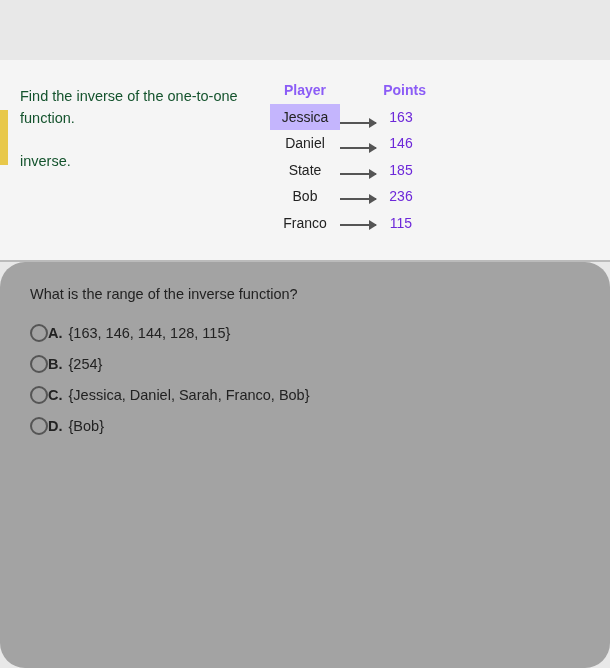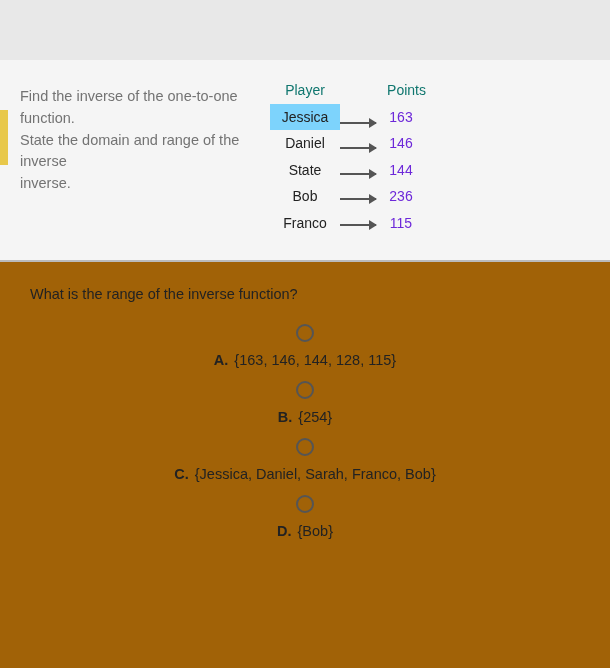--- a/index.html
+++ b/index.html
@@ -25,52 +25,52 @@
       display: flex;
       flex-direction: row;
       align-items: flex-start;
       gap: 30px;
       min-height: 200px;
     }
     .question-text {
       flex: 0 0 220px;
       font-size: 14.5px;
       line-height: 1.5;
-      color: #737373;
+      color: #14532d;
       margin-top: 4px;
     }
     .mapping-diagram {
       display: flex;
       flex-direction: row;
       align-items: flex-start;
       gap: 0px;
       margin-top: 0px;
     }
     .col-header {
       font-size: 14px;
-      font-weight: normal;
+      font-weight: bold;
       text-align: center;
-      color: #0f766e;
+      color: #8b5cf6;
       margin-bottom: 6px;
     }
     .players-col {
       display: flex;
       flex-direction: column;
       align-items: center;
     }
     .player-cell {
       font-size: 14px;
       text-align: center;
       padding: 2px 10px;
       min-width: 70px;
       color: #222;
       line-height: 1.6;
     }
     .player-cell.highlighted {
-      background: #7dd3fc;
+      background: #c4b5fd;
       color: #222;
     }
     .arrows-col {
       display: flex;
       flex-direction: column;
       align-items: center;
       justify-content: flex-start;
       margin-top: 28px;
       gap: 0px;
     }
@@ -107,40 +107,40 @@
       min-width: 50px;
       color: #6d28d9;
       line-height: 1.6;
     }
     .divider-section {
       height: 2px;
       background: #bbb;
       margin: 0 0;
     }
     .bottom-section {
-      background: #a16207;
+      background: #a3a3a3;
       padding: 24px 30px 20px 30px;
       flex: 1;
+      border-radius: 25px;
     }
     .sub-question {
       font-size: 14.5px;
       color: #222;
       margin-bottom: 22px;
       font-weight: normal;
     }
     .options-list {
       display: flex;
       flex-direction: column;
       gap: 13px;
     }
     .option-item {
       display: flex;
-      flex-direction: column;
-      align-items: center;
-      gap: 10px;
+      flex-direction: row;
+      align-items: center;
       cursor: pointer;
     }
     .option-radio {
       width: 18px;
       height: 18px;
       border-radius: 50%;
       border: 2px solid #555;
       background: transparent;
       flex-shrink: 0;
       display: inline-block;
@@ -169,21 +169,21 @@
 
   <div class="yellow-tab" style="position:relative; left:0;"></div>
 
   <div style="position:relative;">
 
     <div style="position:absolute; left:0; top:50px; width:8px; height:55px; background:#e8c84a;"></div>
 
     <div class="top-section">
       <div class="question-text">
         <span>Find the inverse of the one-to-one function.</span><br>
-        <span>State the domain and range of the inverse</span><br>
+        <br>
         <span>inverse.</span>
       </div>
 
       <div class="mapping-diagram">
 
         <div class="players-col">
           <div class="col-header">Player</div>
           <div class="player-cell highlighted">Jessica</div>
           <div class="player-cell">Daniel</div>
           <div class="player-cell">State</div>
@@ -206,21 +206,21 @@
           </div>
           <div class="arrow-row">
             <div class="arrow-line"></div>
           </div>
         </div>
 
         <div class="points-col">
           <div class="col-header">Points</div>
           <div class="point-cell">163</div>
           <div class="point-cell">146</div>
-          <div class="point-cell">144</div>
+          <div class="point-cell">185</div>
           <div class="point-cell">236</div>
           <div class="point-cell">115</div>
         </div>
       </div>
     </div>
   </div>
 
   <div class="divider-section"></div>
 
   <div class="bottom-section">

